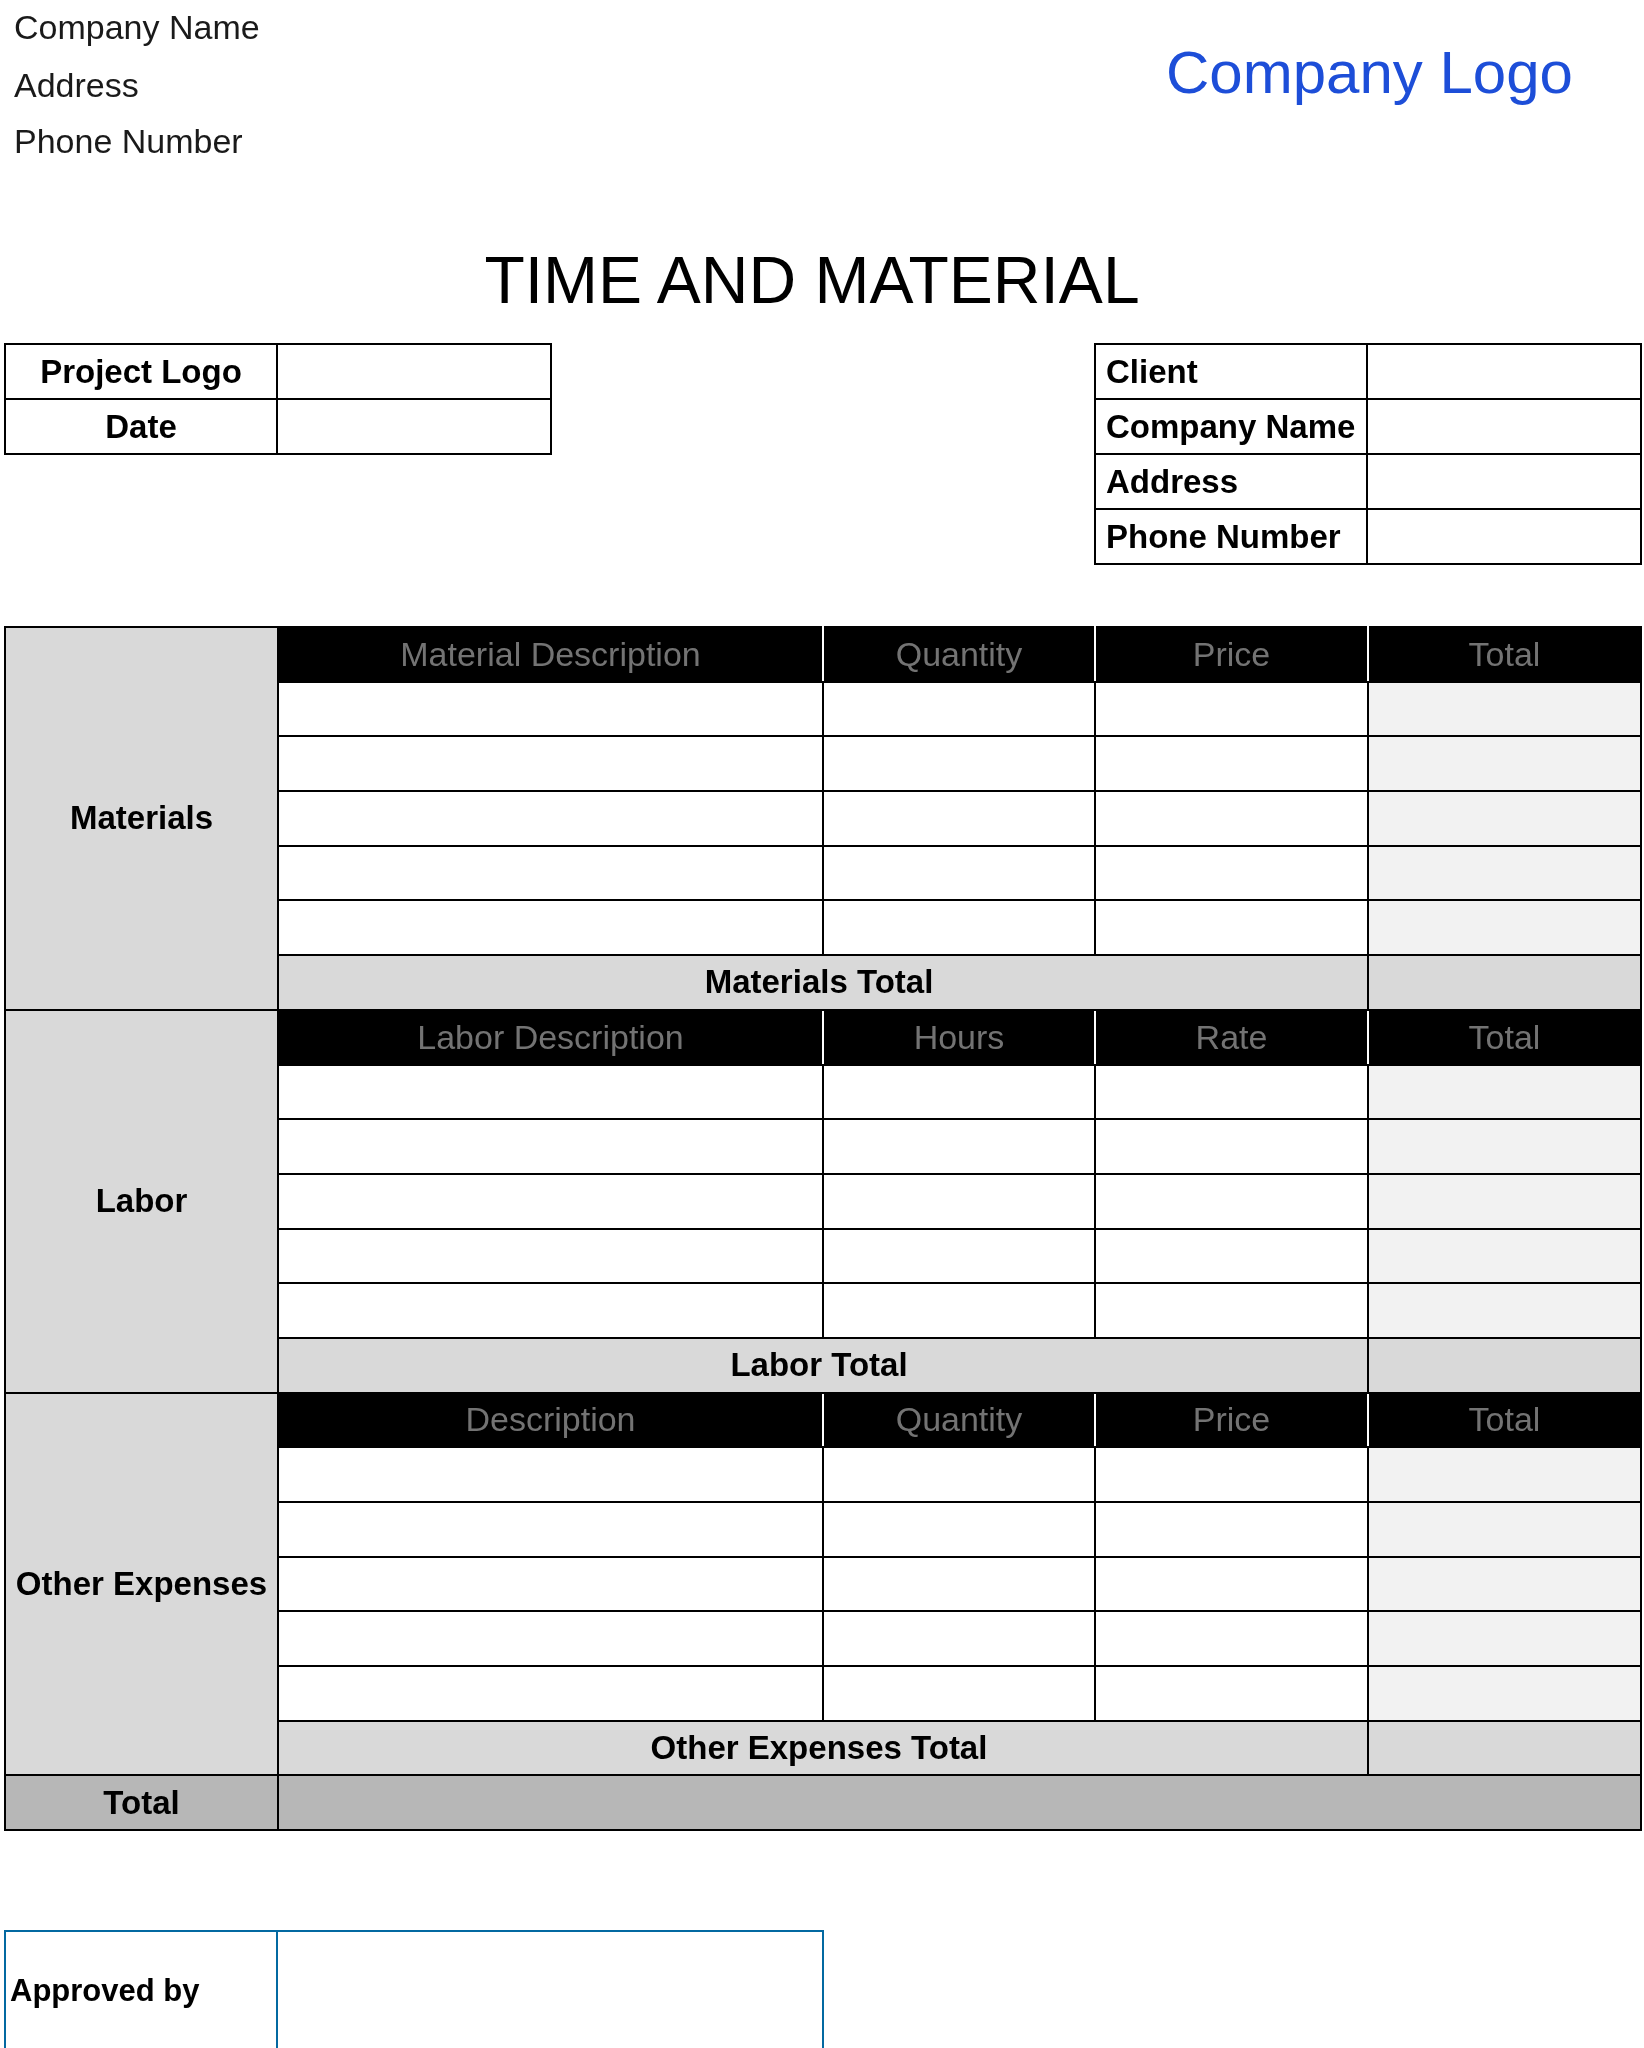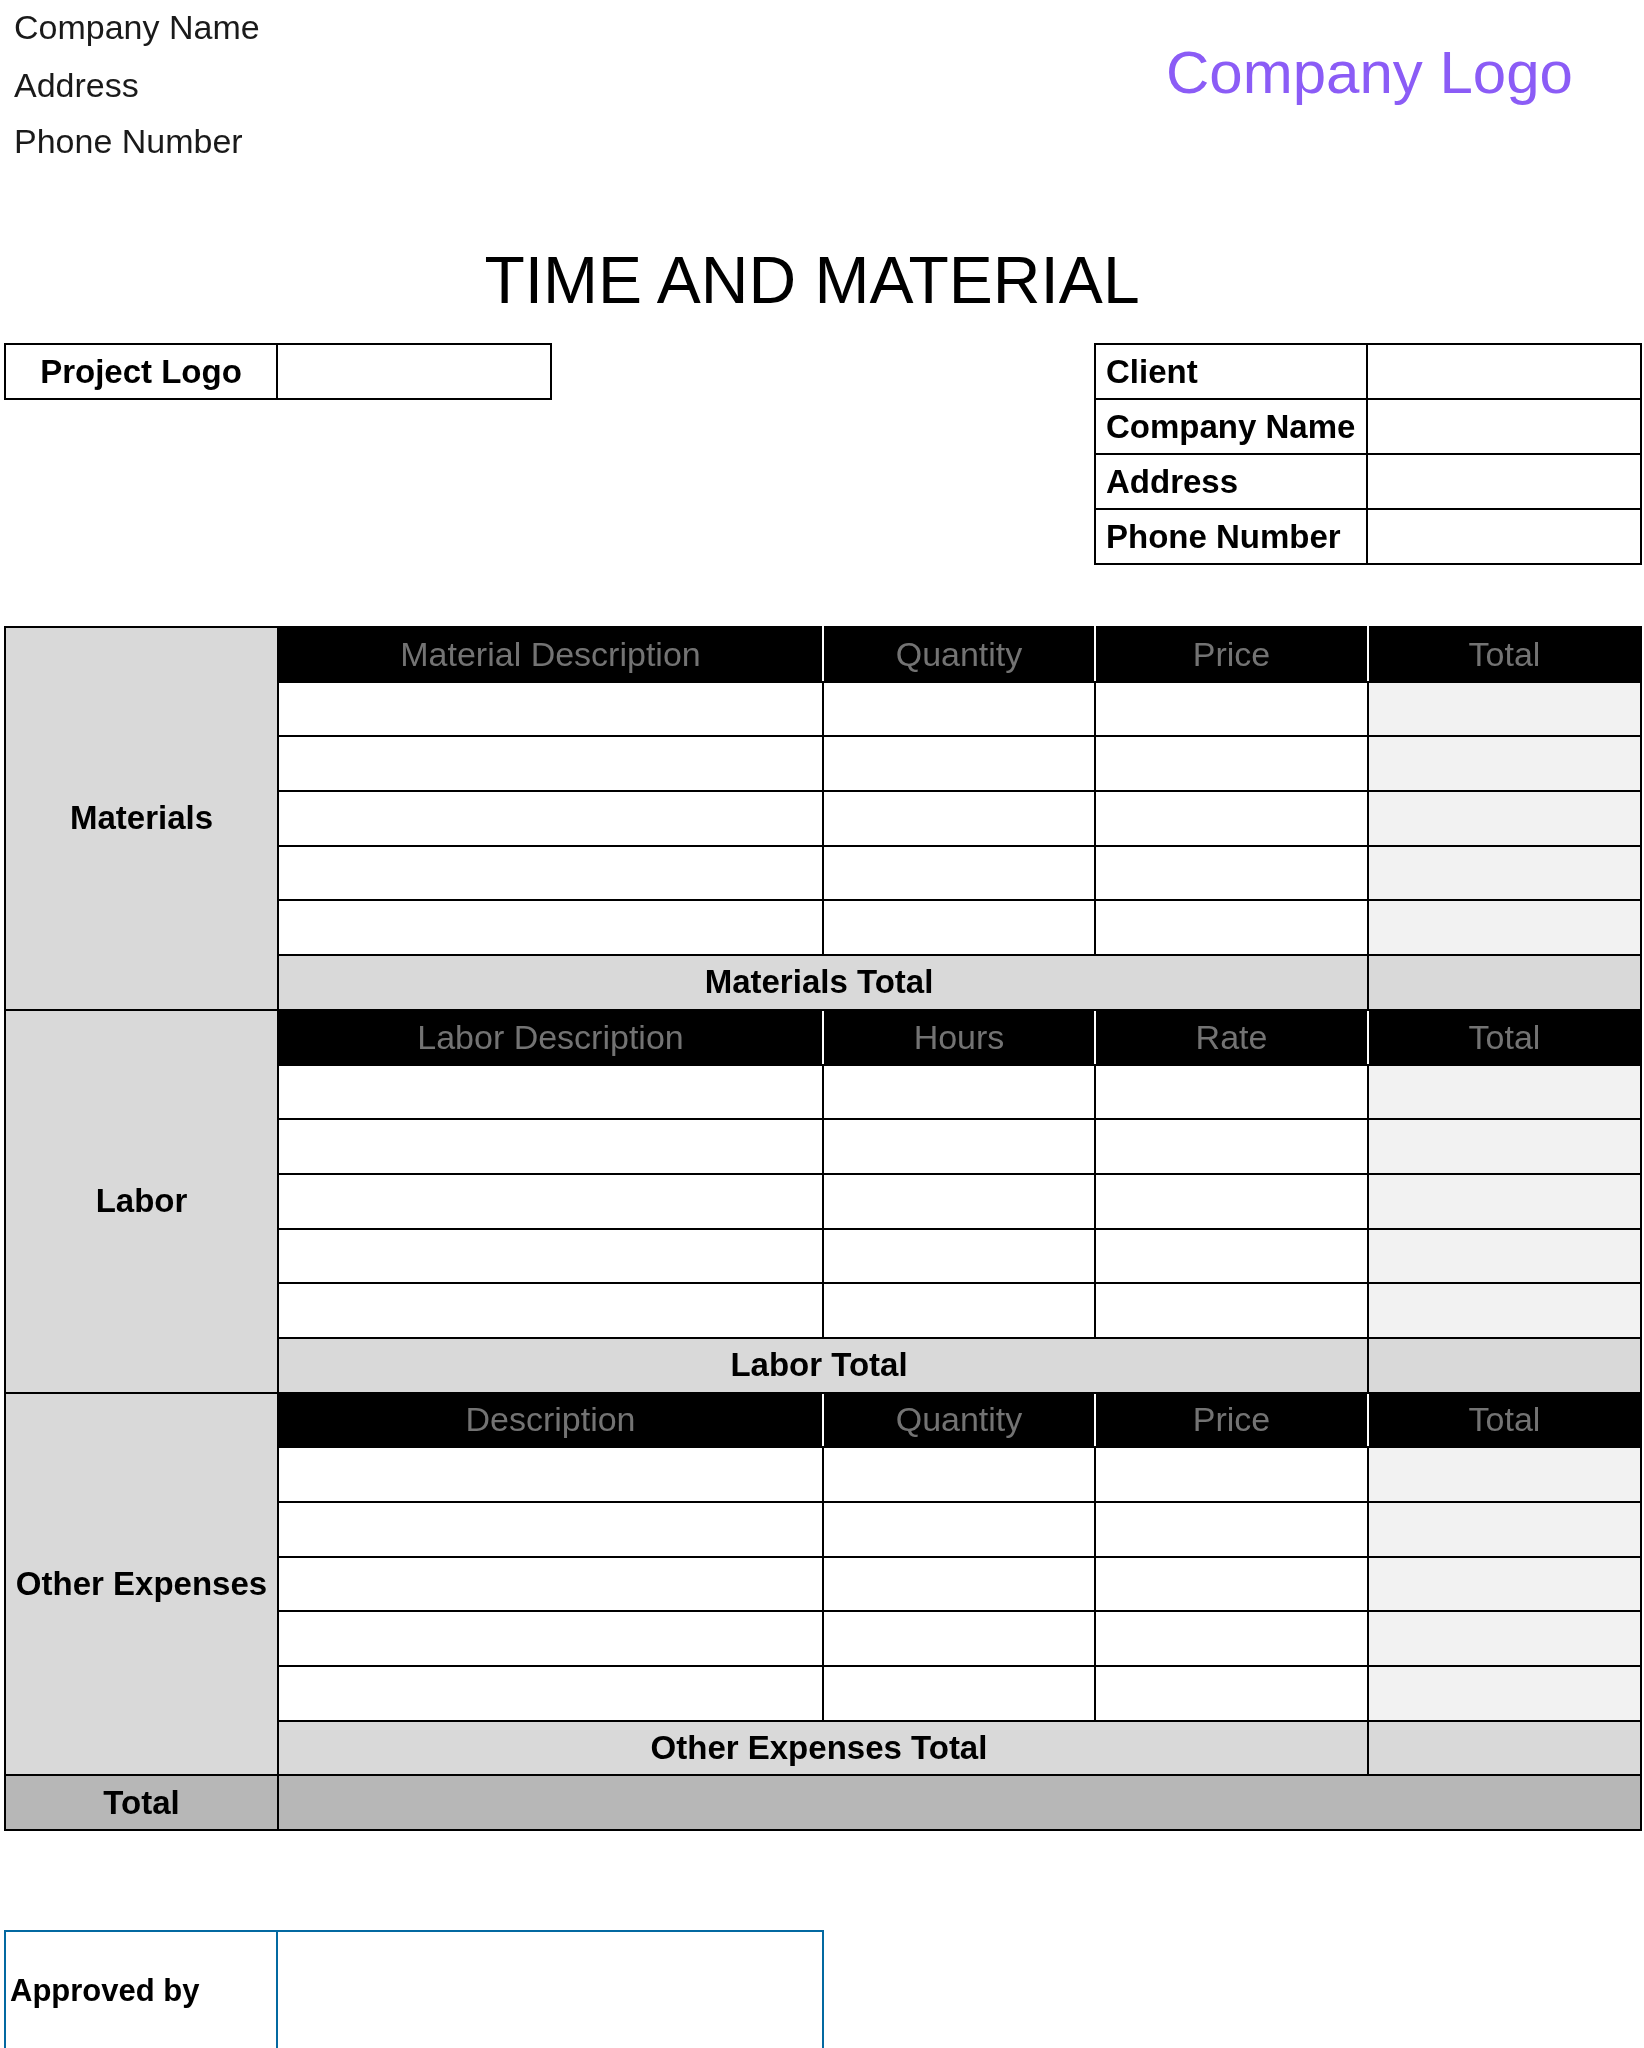--- a/index.html
+++ b/index.html
@@ -1,18 +1,18 @@
 <!DOCTYPE html>
 <html><head>
 <meta charset="utf-8">
 <style>
   html, body { margin:0; padding:0; background:#ffffff; }
   body { width:1644px; height:2048px; position:relative; overflow:hidden; font-family:"Liberation Sans", sans-serif; color:#000; }
   .hdr-line { position:absolute; left:14px; font-size:34px; color:#1a1a1a; }
-  #logo { position:absolute; left:1166px; top:38px; font-size:60px; color:#8b5cf6; }
+  #logo { position:absolute; left:1166px; top:38px; font-size:60px; color:#1d4ed8; }
   #title { position:absolute; left:0; width:1644px; top:242px; text-align:center; font-size:66px; letter-spacing:0px; padding-left:0; }
   #title span { display:inline-block; margin-left:-20px; }
   table { border-collapse:collapse; table-layout:fixed; }
   .info td { border:2px solid #000; height:53px; font-weight:bold; font-size:33px; padding:0; }
   #proj { position:absolute; left:4px; top:343px; width:546px; }
   #proj td.lbl { text-align:center; }
   #client { position:absolute; left:1094px; top:343px; width:546px; }
   #client td.lbl { text-align:left; padding-left:10px; }
   #main { position:absolute; left:4px; top:626px; width:1636px; }
   #main td { border:2px solid #000; height:52.7px; padding:0; font-size:34px; }
@@ -42,20 +42,24 @@
 <table id="proj" class="info">
   <colgroup>
       <col style="width:272px">
       <col style="width:274px">
     </colgroup>
   <tbody>
       <tr>
     <td class="lbl">Project Logo</td>
     <td></td>
   </tr>
+  <tr>
+    <td class="lbl">Date</td>
+    <td></td>
+  </tr>
 </tbody>
   </table>
 
 <table id="client" class="info">
   <colgroup>
       <col style="width:272px">
       <col style="width:274px">
     </colgroup>
   <tbody>
       <tr>

